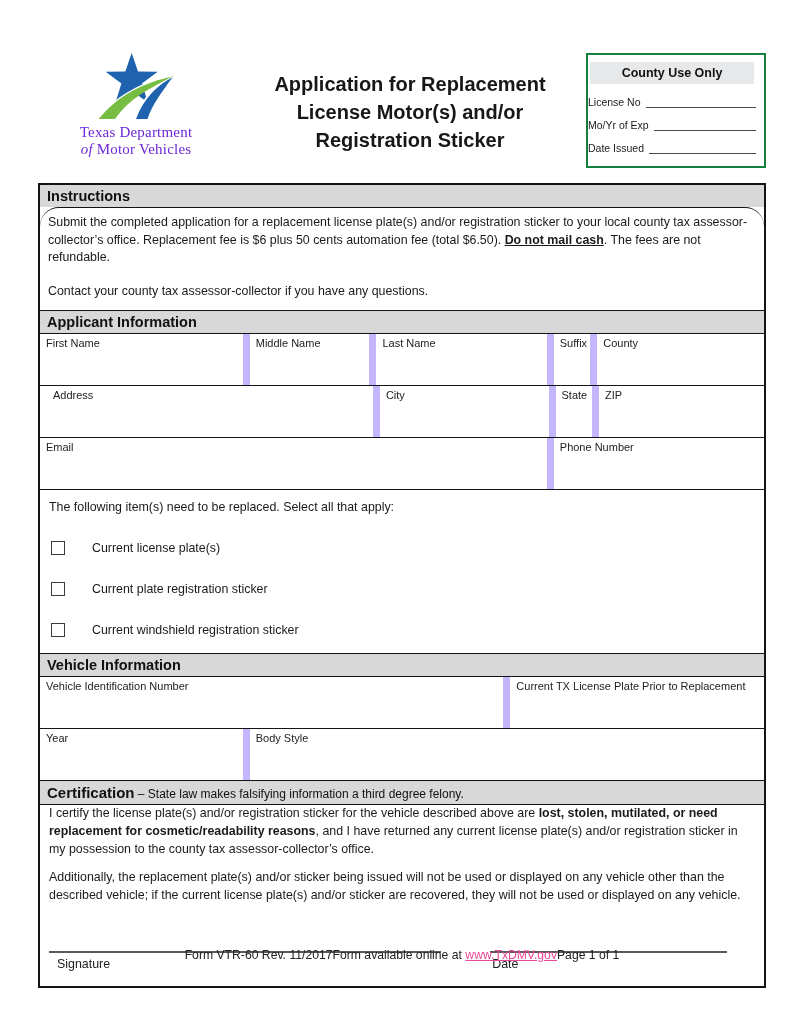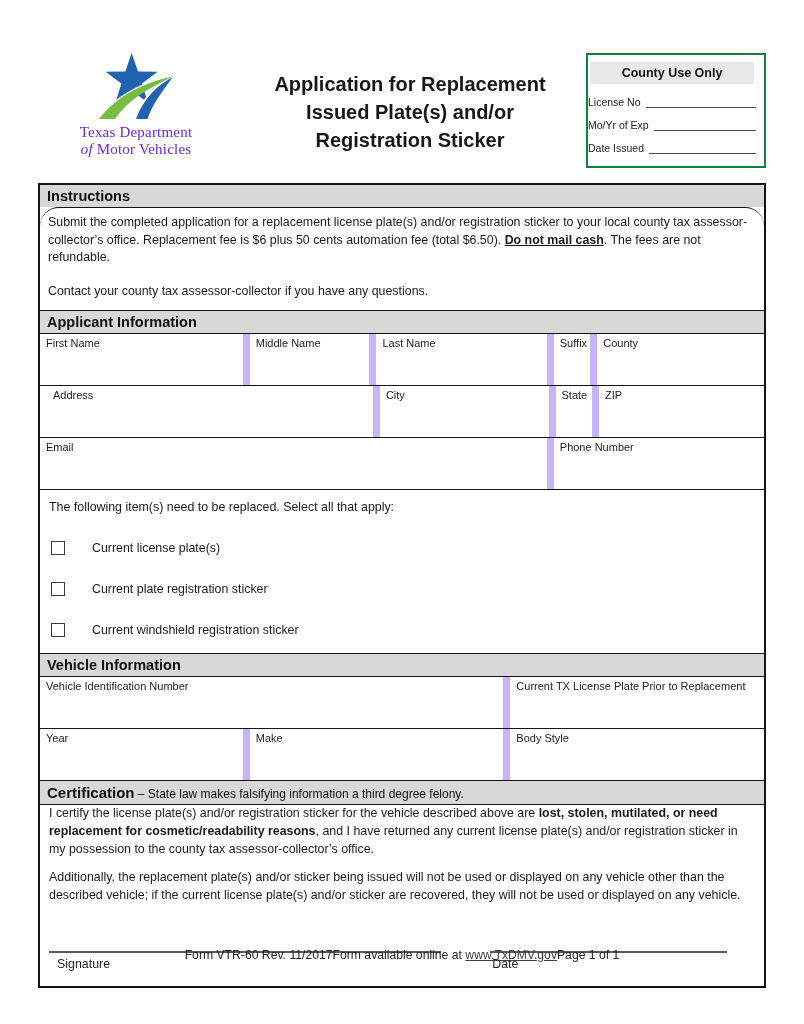--- a/index.html
+++ b/index.html
@@ -101,21 +101,21 @@
   .sig-label { font-size: 12.4px; padding: 3px 0 0 8px; color: #222; }
   .date-label-pad { padding-left: 2px; }
 
   
   .footer {
     position: absolute; top: 948px; left: 48px; width: 708px;
     display: flex; justify-content: center; align-items: baseline;
     font-size: 12.2px; color: #222;
   }
   .footer .center { text-align: center; }
-  .link { color: #404040; text-decoration: underline; cursor: pointer; }
+  .link { color: #ec4899; text-decoration: underline; cursor: pointer; }
 </style>
 </head>
 <body>
 
 <div class="page">
 
   <div class="header">
 
     <div class="logo-block">
       <svg class="logo-star" width="122" height="72" viewBox="0 0 122 100">
@@ -126,21 +126,21 @@
         <path d="M61,96 C72,66 92,48 112,38 C97,58 83,77 77,96 Z" fill="#1f62ae"></path>
       </svg>
       <div class="logo-wordmark">
         <div><span>Texas Department</span></div>
         <div><span class="of">of</span><span> Motor Vehicles</span></div>
       </div>
     </div>
 
     <div class="title-block">
       <div>Application for Replacement</div>
-      <div>Issued Plate(s) and/or</div>
+      <div>License Motor(s) and/or</div>
       <div>Registration Sticker</div>
     </div>
 
     <div class="county-box">
       <div class="county-title">County Use Only</div>
       <div class="cu-field">
         <span>License No</span>
         <span class="cu-line"></span>
       </div>
       <div class="cu-field">
@@ -235,23 +235,20 @@
         <span>Vehicle Identification Number</span>
       </div>
       <div class="cell w-plate">
         <span>Current TX License Plate Prior to Replacement</span>
       </div>
     </div>
 
     <div class="frow">
       <div class="cell w-year">
         <span>Year</span>
-      </div>
-      <div class="cell w-make">
-        <span>Make</span>
       </div>
       <div class="cell w-body">
         <span>Body Style</span>
       </div>
     </div>
 
     <div class="sec-h cert-h">
       <span class="cert-word">Certification</span><span class="sub"> – State law makes falsifying information a third degree felony.</span>
     </div>
 

